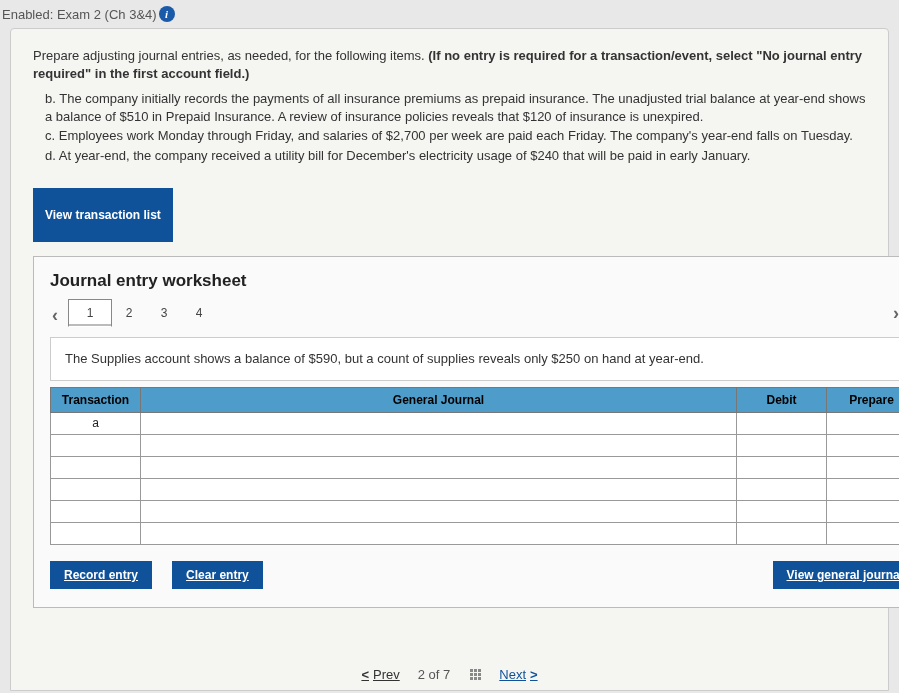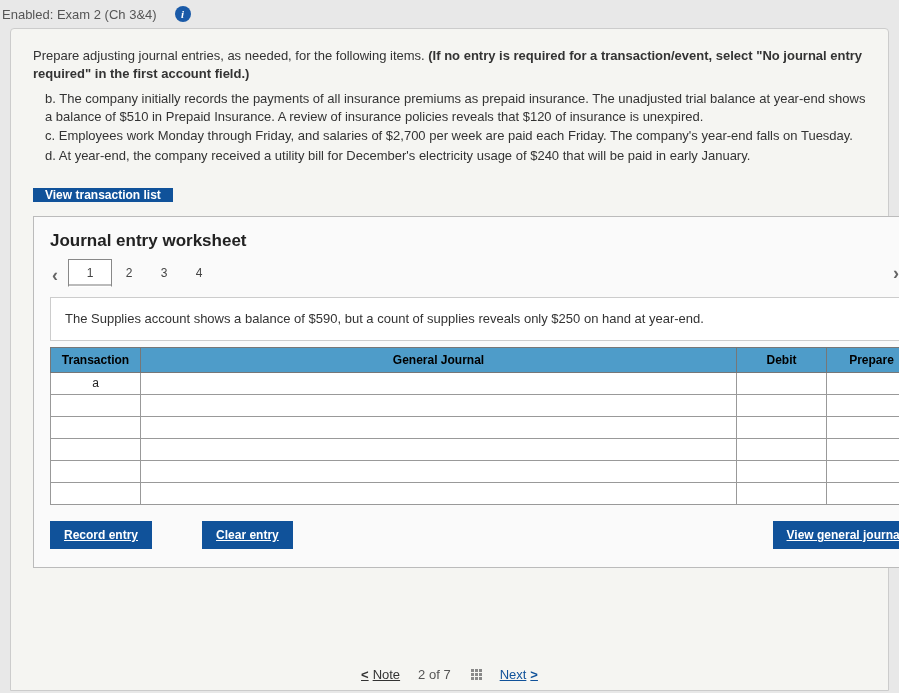--- a/index.html
+++ b/index.html
@@ -11,21 +11,21 @@
       overflow: hidden;
       font-size: 13px;
       color: #222;
     }
     .header-bar {
       padding: 6px 0 6px 2px;
       font-size: 13px;
       color: #555;
       display: flex;
       align-items: center;
-      gap: 18px;
+      gap: 2px;
     }
     .info-icon {
       display: inline-flex;
       width: 16px;
       height: 16px;
       border-radius: 50%;
       background: #1a5aa8;
       color: white;
       align-items: center;
       justify-content: center;
@@ -54,21 +54,21 @@
       list-style: none;
       padding-left: 12px;
       margin-top: 4px;
     }
     ol.items li { margin-bottom: 2px; }
     ol.items .marker { display: inline; }
     .view-tx-btn {
       background: #10529a;
       color: #fff;
       border: none;
-      padding: 0 12px;
+      padding: 20px 12px;
       font-size: 12px;
       font-weight: bold;
       margin: 22px 0 14px 0;
       cursor: pointer;
     }
     .worksheet-panel {
       border: 1px solid #bbb;
       background: #fafafa;
       width: 885px;
       padding: 14px 0 18px 16px;
@@ -288,32 +288,32 @@
         <tr>
           <td></td>
           <td></td>
           <td></td>
           <td></td>
         </tr>
       </tbody>
     </table>
 
     <div class="btn-row">
-      <div style="display:flex;gap:50px">
+      <div style="display:flex;gap:20px">
         <button class="action-btn">Record entry</button>
         <button class="action-btn">Clear entry</button>
       </div>
       <button class="action-btn">View general journal</button>
     </div>
   </div>
 
   <div class="footer-nav">
     <span class="nav-link">
       <span class="chev-sm">&lt;</span>
-      <span>Note</span>
+      <span>Prev</span>
     </span>
     <span class="pos">
       <span>2 of 7</span>
       <span class="grid-icon">
         <span></span>
           <span></span>
           <span></span>
           <span></span>
           <span></span>
           <span></span>

